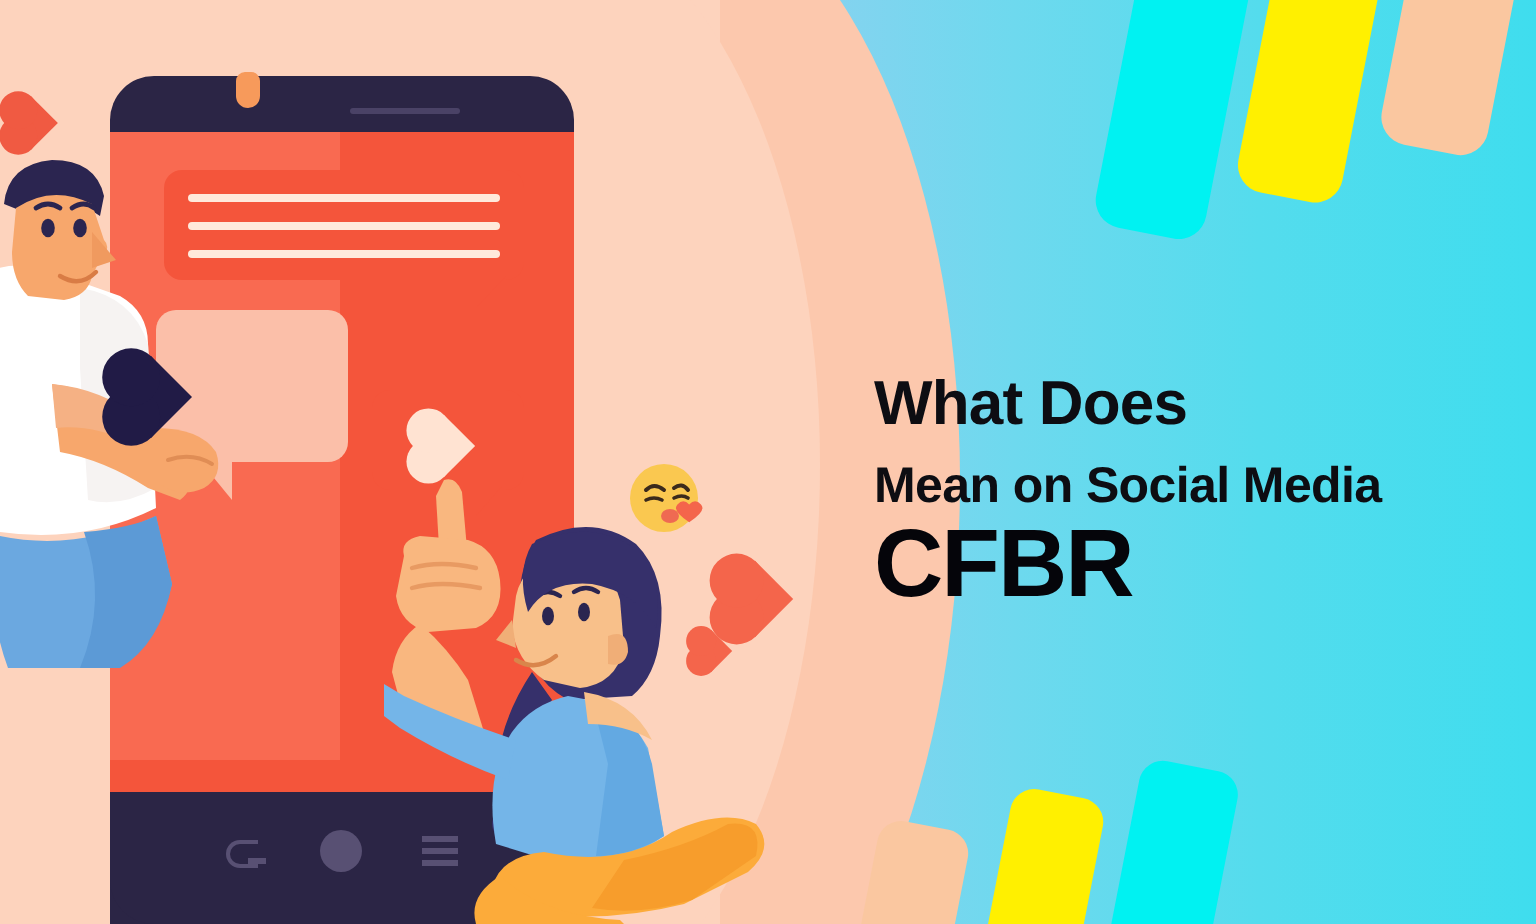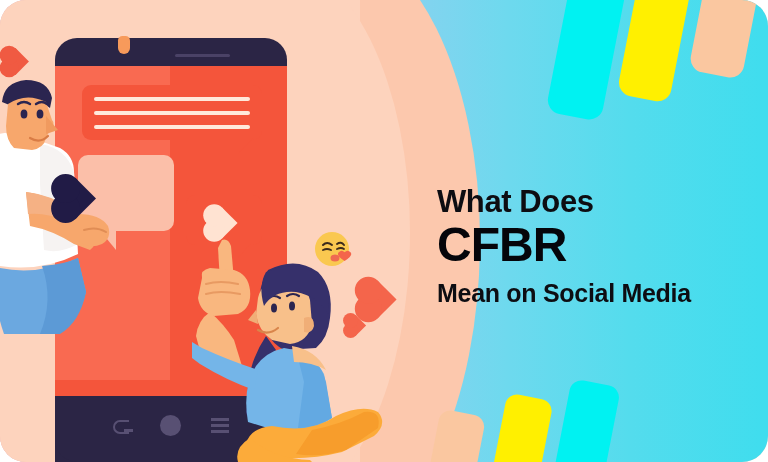--- a/index.html
+++ b/index.html
@@ -1,20 +1,19 @@
 <!DOCTYPE html>
 <html><head>
 <meta charset="utf-8">
 <style>
   html,body{margin:0;padding:0;background:#fff;}
   #stage{
     position:relative;width:768px;height:462px;overflow:hidden;
     font-family:"Liberation Sans","DejaVu Sans",sans-serif;
     background:#ffd8c4;
-    border-radius:26px;
   }
   .abs{position:absolute;}
   
   #bg-gradient{
     left:0;top:0;width:768px;height:462px;
     background:linear-gradient(90deg,#cdb2ea 0%,#c3b6ec 12%,#a8c4ef 30%,#8fd0f0 48%,#6ed9ee 66%,#54dced 82%,#3fddee 100%);
   }
   #bg-peach{
     left:0;top:0;width:420px;height:462px;
     background:#fcc8ad;
@@ -253,17 +252,17 @@
     <span style="position:absolute;left:-13.5px;top:0;width:27px;height:27px;background:#f4654b;border-radius:50%;"></span>
     <span style="position:absolute;left:0;top:-13.5px;width:27px;height:27px;background:#f4654b;border-radius:50%;"></span>
   </div>
   <div class="abs heart" style="left:348px;top:318px;width:15px;height:15px;background:#f4654b;">
     <span style="position:absolute;left:-7.5px;top:0;width:15px;height:15px;background:#f4654b;border-radius:50%;"></span>
     <span style="position:absolute;left:0;top:-7.5px;width:15px;height:15px;background:#f4654b;border-radius:50%;"></span>
   </div>
 
   <div class="abs" id="title-block">
     <div id="t1">What Does</div>
+    <div id="t3">Mean on Social Media</div>
     <div id="t2">CFBR</div>
-    <div id="t3">Mean on Social Media</div>
   </div>
 
 </div>
 
 </body></html>

